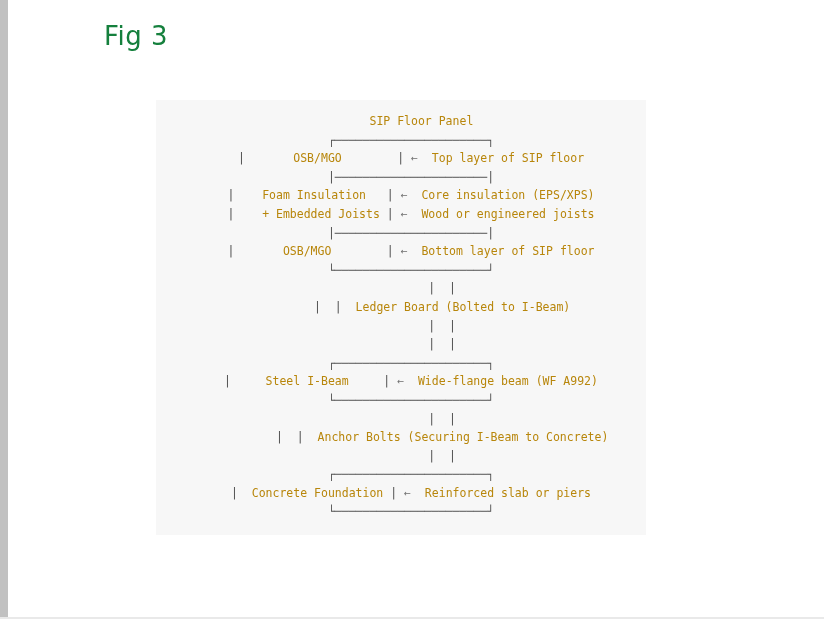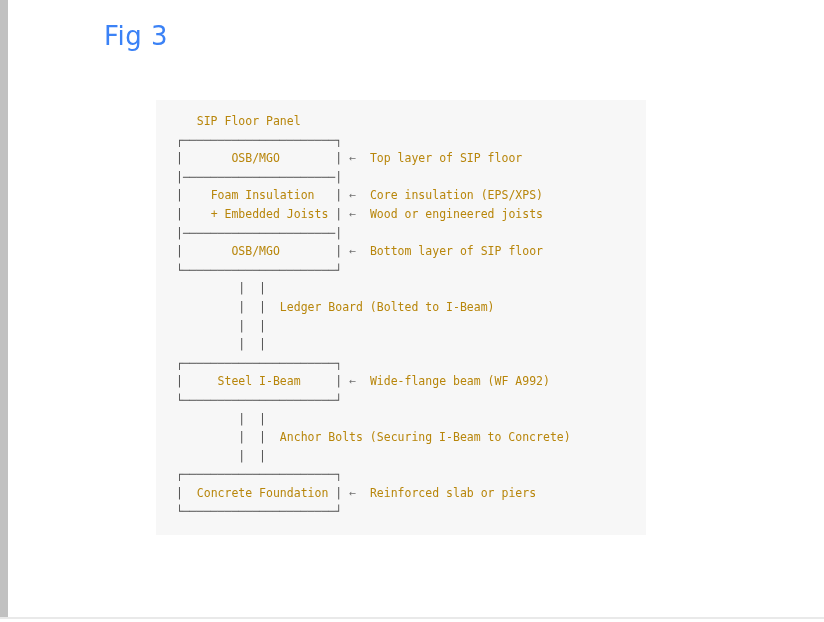--- a/index.html
+++ b/index.html
@@ -31,21 +31,21 @@
     height: 2px;
     background: #e9e9e9;
   }
   .fig-caption {
     position: absolute;
     left: 104px;
     top: 21px;
     margin: 0;
     font-size: 26px;
     font-weight: 400;
-    color: #3b82f6;
+    color: #15803d;
     letter-spacing: 0.5px;
   }
   .code-panel {
     position: absolute;
     left: 156px;
     top: 100px;
     width: 490px;
     height: 435px;
     background: #f7f7f7;
   }
@@ -66,17 +66,17 @@
   .seg-label  { color: #b8860b; }
   .seg-arrow  { color: #6f6f6f; }
   .seg-note   { color: #b8860b; }
 </style>
 </head>
 <body>
 
 <div class="screen">
   <div class="left-strip" style="background: rgb(193, 193, 193);"></div>
   <h1 class="fig-caption">Fig 3</h1>
-  <div class="code-panel" style="background: rgb(247, 247, 247);">
+  <div class="code-panel" style="background: rgb(247, 247, 247); text-align: center;">
     <pre class="diagram" id="diagram"><div class="diagram-line"><span class="seg-label" style="color: rgb(184, 134, 11);">   SIP Floor Panel</span></div><div class="diagram-line"><span class="seg-box" style="color: rgb(79, 79, 79);">┌──────────────────────┐</span></div><div class="diagram-line"><span class="seg-box" style="color: rgb(79, 79, 79);">|</span><span class="seg-label" style="color: rgb(184, 134, 11);">       OSB/MGO        </span><span class="seg-box" style="color: rgb(79, 79, 79);">|</span><span class="seg-arrow" style="color: rgb(111, 111, 111);"> ←  </span><span class="seg-note" style="color: rgb(184, 134, 11);">Top layer of SIP floor</span></div><div class="diagram-line"><span class="seg-box" style="color: rgb(79, 79, 79);">|──────────────────────|</span></div><div class="diagram-line"><span class="seg-box" style="color: rgb(79, 79, 79);">|</span><span class="seg-label" style="color: rgb(184, 134, 11);">    Foam Insulation   </span><span class="seg-box" style="color: rgb(79, 79, 79);">|</span><span class="seg-arrow" style="color: rgb(111, 111, 111);"> ←  </span><span class="seg-note" style="color: rgb(184, 134, 11);">Core insulation (EPS/XPS)</span></div><div class="diagram-line"><span class="seg-box" style="color: rgb(79, 79, 79);">|</span><span class="seg-label" style="color: rgb(184, 134, 11);">    + Embedded Joists </span><span class="seg-box" style="color: rgb(79, 79, 79);">|</span><span class="seg-arrow" style="color: rgb(111, 111, 111);"> ←  </span><span class="seg-note" style="color: rgb(184, 134, 11);">Wood or engineered joists</span></div><div class="diagram-line"><span class="seg-box" style="color: rgb(79, 79, 79);">|──────────────────────|</span></div><div class="diagram-line"><span class="seg-box" style="color: rgb(79, 79, 79);">|</span><span class="seg-label" style="color: rgb(184, 134, 11);">       OSB/MGO        </span><span class="seg-box" style="color: rgb(79, 79, 79);">|</span><span class="seg-arrow" style="color: rgb(111, 111, 111);"> ←  </span><span class="seg-note" style="color: rgb(184, 134, 11);">Bottom layer of SIP floor</span></div><div class="diagram-line"><span class="seg-box" style="color: rgb(79, 79, 79);">└──────────────────────┘</span></div><div class="diagram-line"><span class="seg-box" style="color: rgb(79, 79, 79);">         |  |</span></div><div class="diagram-line"><span class="seg-box" style="color: rgb(79, 79, 79);">         |  |</span><span class="seg-label" style="color: rgb(184, 134, 11);">  Ledger Board (Bolted to I-Beam)</span></div><div class="diagram-line"><span class="seg-box" style="color: rgb(79, 79, 79);">         |  |</span></div><div class="diagram-line"><span class="seg-box" style="color: rgb(79, 79, 79);">         |  |</span></div><div class="diagram-line"><span class="seg-box" style="color: rgb(79, 79, 79);">┌──────────────────────┐</span></div><div class="diagram-line"><span class="seg-box" style="color: rgb(79, 79, 79);">|</span><span class="seg-label" style="color: rgb(184, 134, 11);">     Steel I-Beam     </span><span class="seg-box" style="color: rgb(79, 79, 79);">|</span><span class="seg-arrow" style="color: rgb(111, 111, 111);"> ←  </span><span class="seg-note" style="color: rgb(184, 134, 11);">Wide-flange beam (WF A992)</span></div><div class="diagram-line"><span class="seg-box" style="color: rgb(79, 79, 79);">└──────────────────────┘</span></div><div class="diagram-line"><span class="seg-box" style="color: rgb(79, 79, 79);">         |  |</span></div><div class="diagram-line"><span class="seg-box" style="color: rgb(79, 79, 79);">         |  |</span><span class="seg-label" style="color: rgb(184, 134, 11);">  Anchor Bolts (Securing I-Beam to Concrete)</span></div><div class="diagram-line"><span class="seg-box" style="color: rgb(79, 79, 79);">         |  |</span></div><div class="diagram-line"><span class="seg-box" style="color: rgb(79, 79, 79);">┌──────────────────────┐</span></div><div class="diagram-line"><span class="seg-box" style="color: rgb(79, 79, 79);">|</span><span class="seg-label" style="color: rgb(184, 134, 11);">  Concrete Foundation </span><span class="seg-box" style="color: rgb(79, 79, 79);">|</span><span class="seg-arrow" style="color: rgb(111, 111, 111);"> ←  </span><span class="seg-note" style="color: rgb(184, 134, 11);">Reinforced slab or piers</span></div><div class="diagram-line"><span class="seg-box" style="color: rgb(79, 79, 79);">└──────────────────────┘</span></div></pre>
   </div>
   <div class="bottom-line" style="background: rgb(233, 233, 233);"></div>
 </div>
 
 </body></html>

